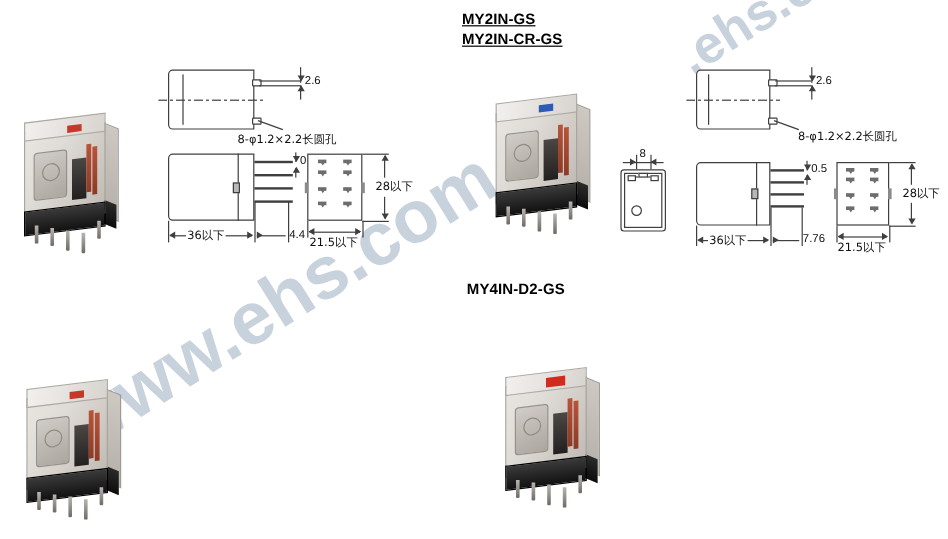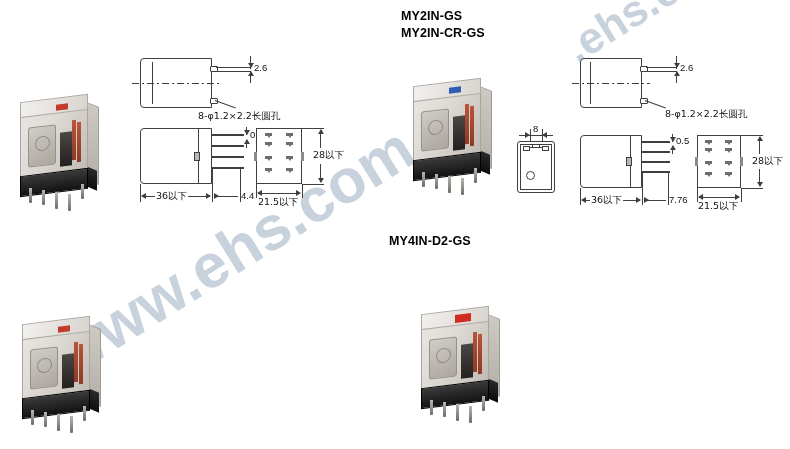--- a/index.html
+++ b/index.html
@@ -175,21 +175,21 @@
     <div class="ln lnv" style="left:46px;top:56px;height:14px;"></div>
     <div class="ln lnh" style="left:2px;top:65px;width:42px;"></div>
     <div class="arrowL" style="left:1px;top:62px;"></div>
     <div class="arrowR" style="left:40px;top:62px;"></div>
     <div class="dimcn" style="left:2px;top:68px;">21.5以下</div>
   </div>
 </div>
 
 <div class="panel" style="left:385px;top:0;width:405px;height:225px;">
 
-  <div class="models" style="left:16px;top:8px;">
+  <div class="models" style="left:0;top:8px;text-decoration:underline;">
     <div>MY2IN-GS</div>
     <div>MY2IN-CR-GS</div>
   </div>
 
   <div class="relay" style="left:20px;top:82px;">
     <div class="side"></div>
       <div class="base2"></div>
     <div class="body"></div>
       <div class="top"></div>
       <div class="base"></div>

